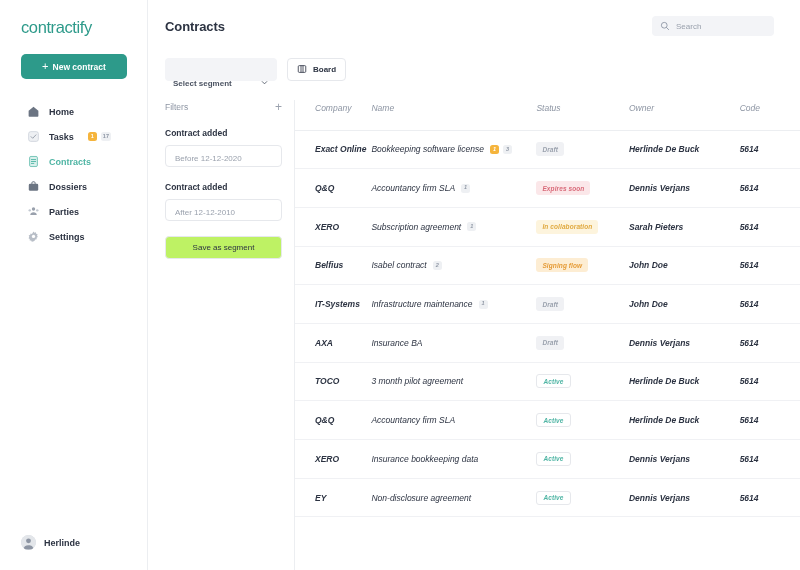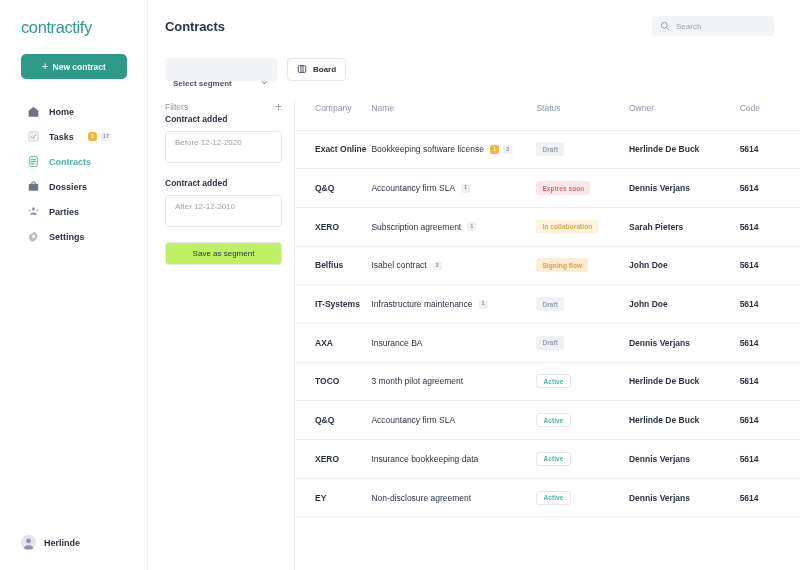--- a/index.html
+++ b/index.html
@@ -137,31 +137,32 @@
   .filters {
     width: 147px; flex: 0 0 147px;
     padding: 0 0 0 17px;
     border-right: 1px solid #eceef1;
     height: 100%;
   }
   .filters-head {
     display: flex; align-items: center; justify-content: space-between;
     width: 117px;
     height: 14px;
+    margin-bottom: 14px;
   }
   .filters-title { font-size: 8.5px; color: #8d95a3; font-weight: 400; }
   .filters-add { font-size: 12px; color: #9aa1ad; line-height: 1; cursor: pointer; }
   .filter-label { font-size: 8.5px; font-weight: 700; color: #2c3342; margin-bottom: 7px; }
   .filter-input {
     width: 117px; height: 22px;
     border: 1px solid #e6e8ec;
     border-radius: 4px;
     background: #ffffff;
-    display: flex; align-items: flex-end;
-    padding: 15px 9px;
+    display: flex; align-items: flex-start;
+    padding: 8px 9px;
     margin-bottom: 15px;
     cursor: text;
   }
   .filter-input span { font-size: 8px; color: #9aa1ad; }
   .save-segment {
     width: 117px; height: 23px;
     border: 1px solid #e6e8ec;
     border-radius: 4px;
     background: #bef264;
     font-size: 8px; font-weight: 400; color: #2c3342;
@@ -169,21 +170,21 @@
     cursor: pointer; margin-top: 13px;
   }
 
   
   .table-wrap {
     flex: 1; min-width: 0;
     padding-left: 0;
     height: 100%;
     overflow: hidden;
   }
-  .table { width: 100%; border-collapse: collapse; table-layout: fixed; }
+  .table { width: 100%; border-collapse: collapse; table-layout: fixed; font-style: italic; }
   .table th {
     text-align: left;
     font-size: 8.5px; font-weight: 400; color: #8d95a3;
     padding: 0 0 13px 0;
     height: 30px;
     vertical-align: middle;
     border-bottom: 1px solid #eceef1;
   }
   .table td {
     font-size: 8.5px; color: #2c3342; font-weight: 700;

